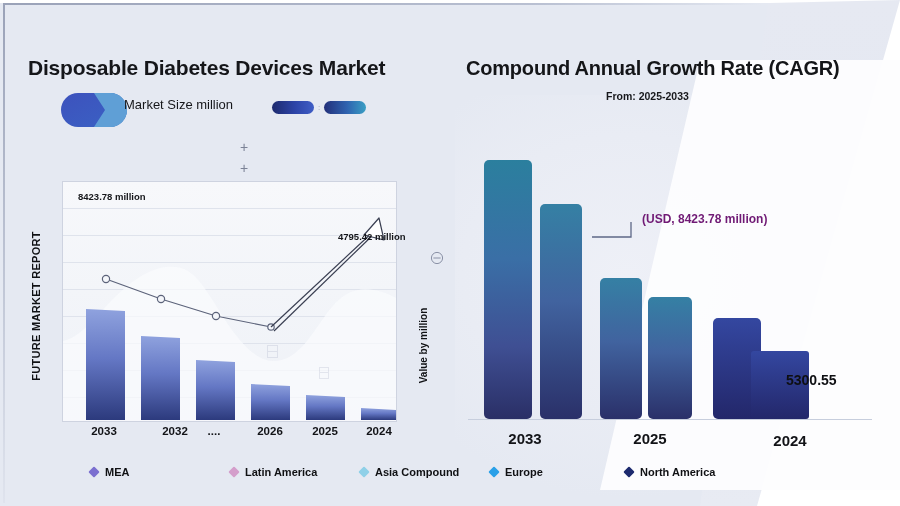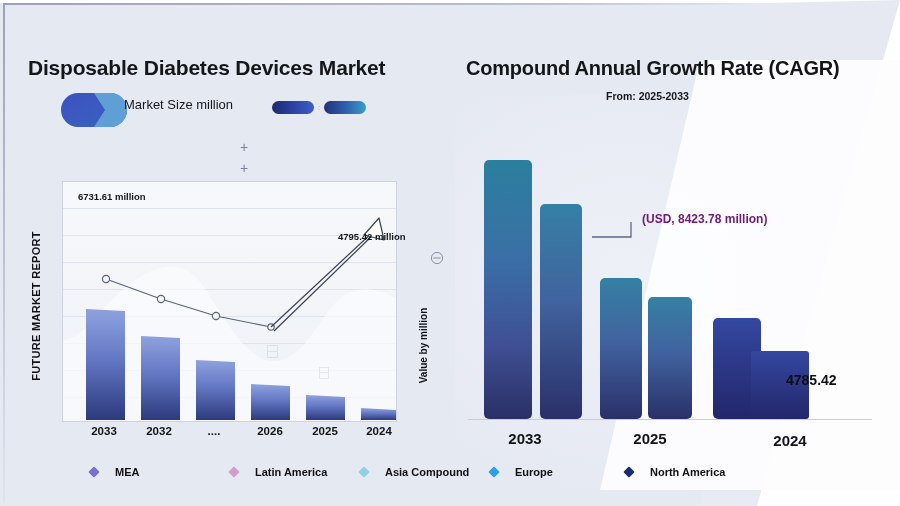--- a/index.html
+++ b/index.html
@@ -126,21 +126,21 @@
   }
   .rx{
     position:absolute;font-size:15px;font-weight:bold;color:#121317;
     transform:translateX(-50%);
   }
 
   
   .legend{
     position:absolute;left:90px;top:466px;display:flex;align-items:center;
   }
-  .legend-item{display:flex;align-items:center;gap:17px;}
+  .legend-item{display:flex;align-items:center;gap:7px;}
   .dot{width:8px;height:8px;transform:rotate(45deg);border-radius:1px;}
   .legend-item .lg-txt{font-size:11px;font-weight:bold;color:#101114;white-space:nowrap;}
 </style>
 </head>
 <body>
 
 <div id="stage">
 
   <div class="bg-panel"></div>
   <div class="bg-panel2"></div>
@@ -226,26 +226,26 @@
       <circle cx="98" cy="117" r="3.6" fill="#f4f6fa" stroke="#5c637a" stroke-width="1.2"></circle>
       <circle cx="153" cy="134" r="3.6" fill="#f4f6fa" stroke="#5c637a" stroke-width="1.2"></circle>
       <circle cx="208" cy="145" r="3.2" fill="#f4f6fa" stroke="#5c637a" stroke-width="1.2"></circle>
 
       <path d="M208,145 L313,47" fill="none" stroke="#3a3f52" stroke-width="1.2"></path>
       <path d="M211,149 L311,52" fill="none" stroke="#3a3f52" stroke-width="1.2"></path>
       <path d="M316,36 L321,58 L301,53 Z" fill="#ffffff" stroke="#3a3f52" stroke-width="1.2" stroke-linejoin="round"></path>
     </svg>
   </div>
 
-  <div class="val-left">6731.61 million</div>
+  <div class="val-left">8423.78 million</div>
   <div class="val-right">4795.42 million</div>
 
   <div class="xlabels">
     <span style="left:42px">2033</span>
-    <span style="left:97px">2032</span>
+    <span style="left:113px">2032</span>
     <span style="left:152px">....</span>
     <span style="left:208px">2026</span>
     <span style="left:263px">2025</span>
     <span style="left:317px">2024</span>
   </div>
 
   <div class="right-title">Compound Annual Growth Rate (CAGR)</div>
   <div class="right-sub">From: 2025-2033</div>
 
   <svg style="position:absolute;left:460px;top:130px;width:420px;height:292px" viewBox="0 0 420 292">
@@ -275,21 +275,21 @@
 
     <rect x="253" y="188" width="48" height="101" rx="5" fill="url(#barR3)"></rect>
     <rect x="291" y="221" width="58" height="68" rx="3" fill="url(#barR3)"></rect>
 
     <path d="M132,107 L171,107 L171,92" fill="none" stroke="#5e6887" stroke-width="1.3"></path>
 
     <line x1="8" y1="289.5" x2="412" y2="289.5" stroke="#c7cedd" stroke-width="1.2"></line>
   </svg>
 
   <div class="cagr-sub">(USD, 8423.78 million)</div>
-  <div class="rbar-label">4785.42</div>
+  <div class="rbar-label">5300.55</div>
 
   <div>
     <div class="rx" style="position:absolute;left:525px;top:430px">2033</div>
     <div class="rx" style="position:absolute;left:650px;top:430px">2025</div>
     <div class="rx" style="position:absolute;left:790px;top:432px">2024</div>
   </div>
 
   <div class="legend">
     <div class="legend-item" style="width:140px">
       <span class="dot" style="background:#7b6fd0"></span>

